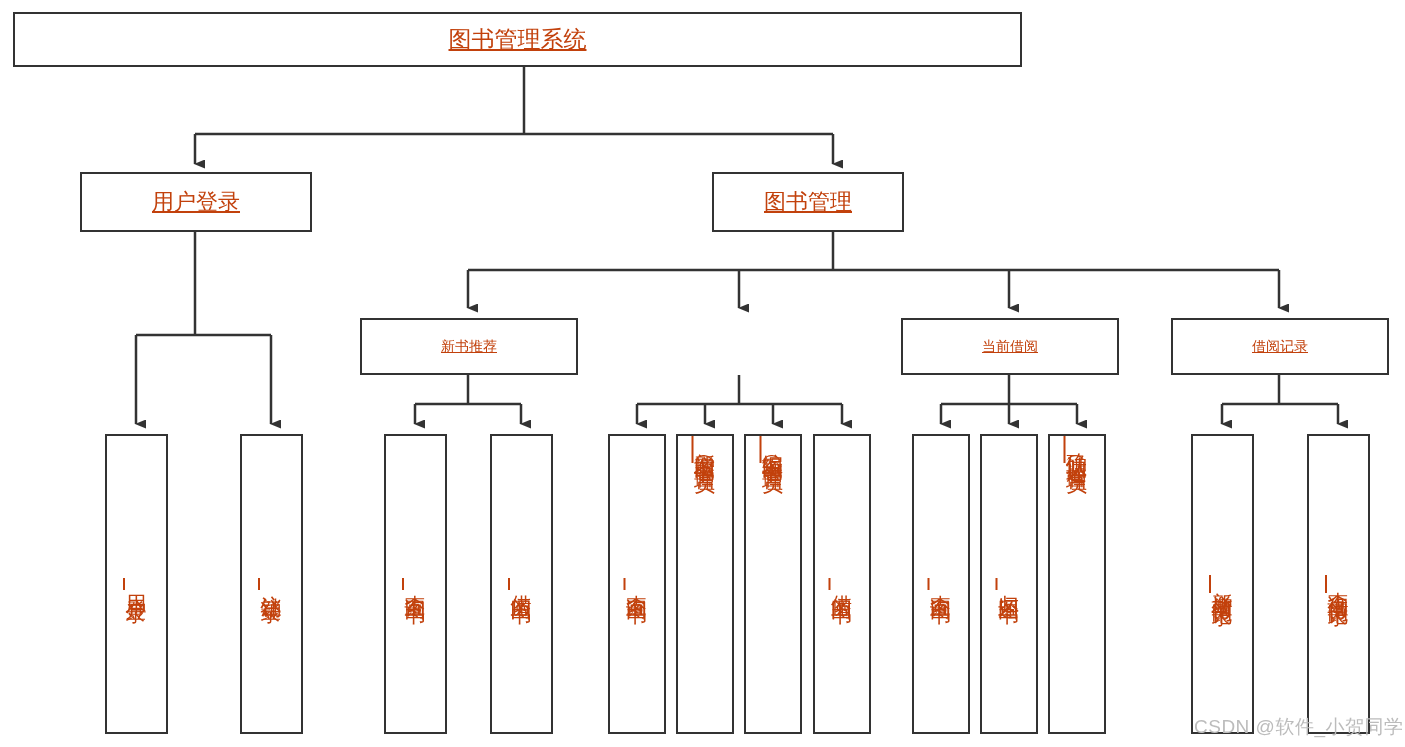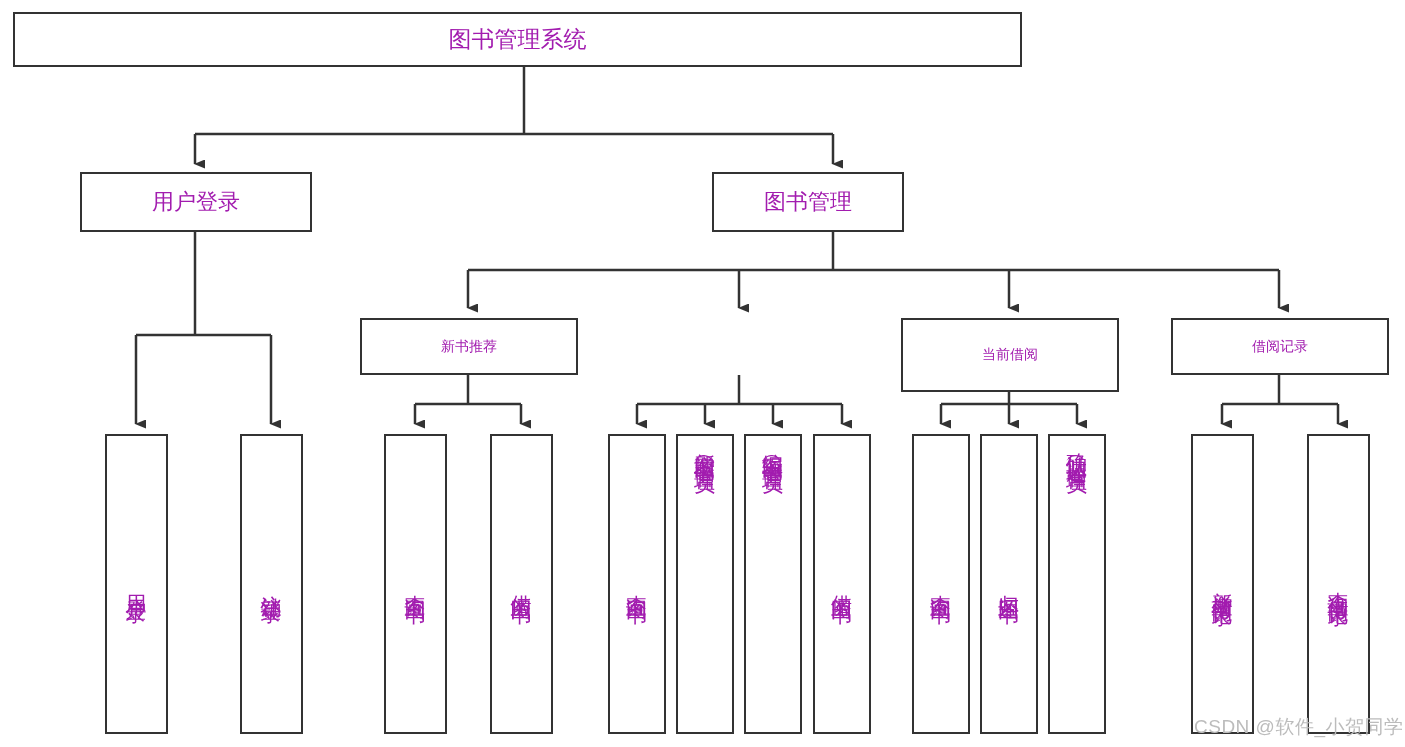--- a/index.html
+++ b/index.html
@@ -33,22 +33,23 @@
     display: flex;
     align-items: center;
     justify-content: center;
     color: #3a3a3a;
     z-index: 2;
   }
   .node-label {
     display: block;
     text-align: center;
     line-height: 1.12;
-    color: #a21caf;
+    color: #c2410c;
     white-space: nowrap;
+    text-decoration: underline;
   }
   .node.level0 { border-width: 2px; }
   .node.level0 .node-label { font-size: 23px; }
   .node.level1 .node-label { font-size: 22px; }
   .node.level2 .node-label { font-size: 14px; }
 
   .node.leaf {
     border-width: 2px;
     align-items: flex-start;
     justify-content: center;
@@ -134,21 +135,21 @@
   <div class="node level1" style="left:80px; top:172px; width:232px; height:60px;">
     <span class="node-label">用户登录</span>
   </div>
   <div class="node level1" style="left:712px; top:172px; width:192px; height:60px;">
     <span class="node-label">图书管理</span>
   </div>
 
   <div class="node level2" style="left:360px; top:318px; width:218px; height:57px;">
     <span class="node-label">新书推荐</span>
   </div>
-  <div class="node level2" style="left:901px; top:318px; width:218px; height:74px;">
+  <div class="node level2" style="left:901px; top:318px; width:218px; height:57px;">
     <span class="node-label">当前借阅</span>
   </div>
   <div class="node level2" style="left:1171px; top:318px; width:218px; height:57px;">
     <span class="node-label">借阅记录</span>
   </div>
 
   <div class="node leaf center-v" style="left:105px; top:434px; width:63px; height:300px;">
     <span class="node-label">用户登录</span>
   </div>
   <div class="node leaf center-v" style="left:240px; top:434px; width:63px; height:300px;">

